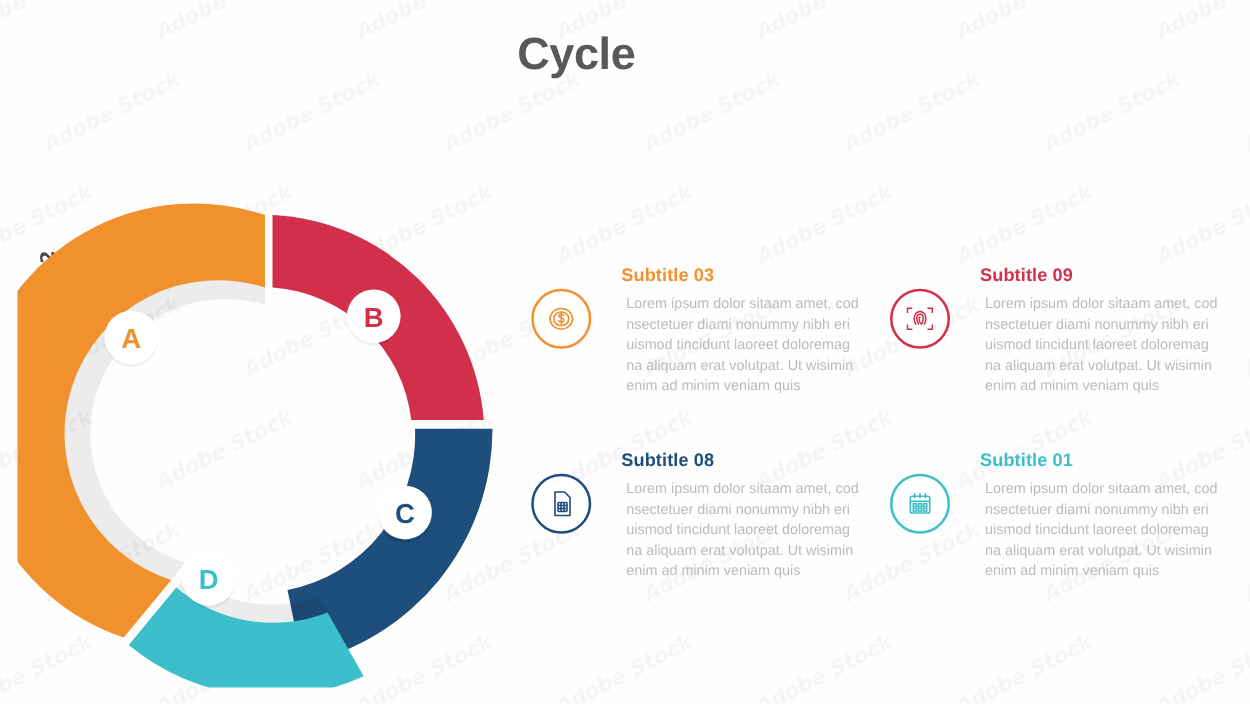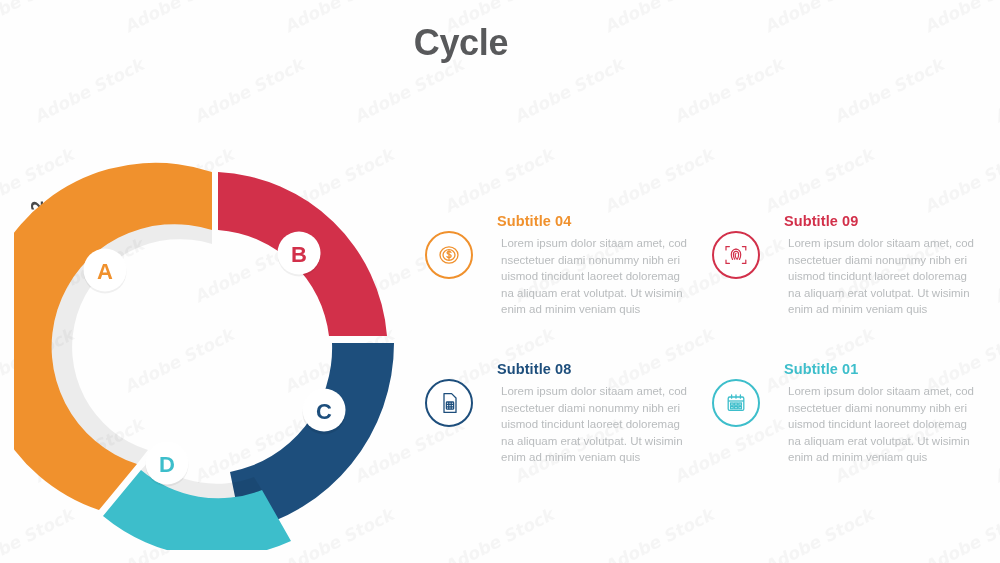--- a/index.html
+++ b/index.html
@@ -239,21 +239,21 @@
       <div class="item-icon-col">
         <div class="icon-ring" style="border-color:#F0912D">
           <svg width="26" height="26" viewBox="0 0 26 26" fill="none" stroke="#F0912D" stroke-width="1.3">
             <ellipse cx="13" cy="13" rx="9" ry="8.2"></ellipse>
             <ellipse cx="13" cy="13" rx="6" ry="5.4"></ellipse>
             <path d="M13 8.6v8.8M15 10.3c-.6-.7-1.5-1-2.3-.9-1 .1-1.7.8-1.6 1.6.1.9 1 1.2 2 1.4 1 .2 1.9.6 2 1.5.1.9-.7 1.6-1.8 1.7-.9.1-1.8-.3-2.3-1" stroke-linecap="round"></path>
           </svg>
         </div>
       </div>
       <div class="item-text-col">
-        <div class="item-title" style="color:#F0912D">Subtitle 04</div>
+        <div class="item-title" style="color:#F0912D">Subtitle 03</div>
         <div class="item-body">Lorem ipsum dolor sitaam amet, cod nsectetuer diami nonummy  nibh eri uismod tincidunt laoreet doloremag na aliquam erat volutpat. Ut wisimin enim ad minim veniam quis</div>
       </div>
     </div>
 
     <div class="item">
       <div class="item-icon-col">
         <div class="icon-ring" style="border-color:#D2304A">
           <svg width="26" height="26" viewBox="0 0 26 26" fill="none" stroke="#D2304A" stroke-width="1.2">
             <path d="M3 8V4.6h3.4M22.8 8V4.6h-3.4M3 18v3.4h3.4M22.8 18v3.4h-3.4" stroke-linecap="round"></path>
             <path d="M13 7.2c-2.6 0-4.7 2.3-4.7 5.2 0 2 .4 3.6 1.2 5" stroke-linecap="round"></path>

